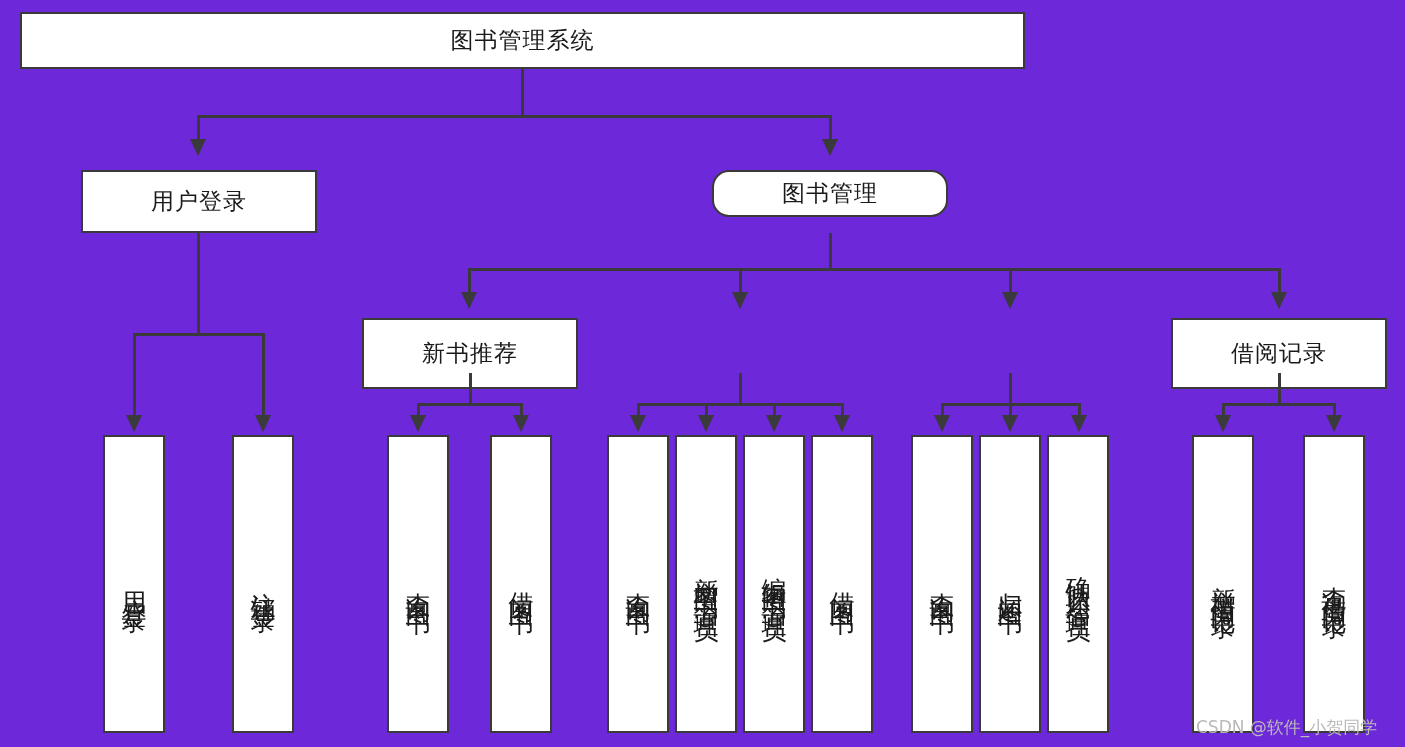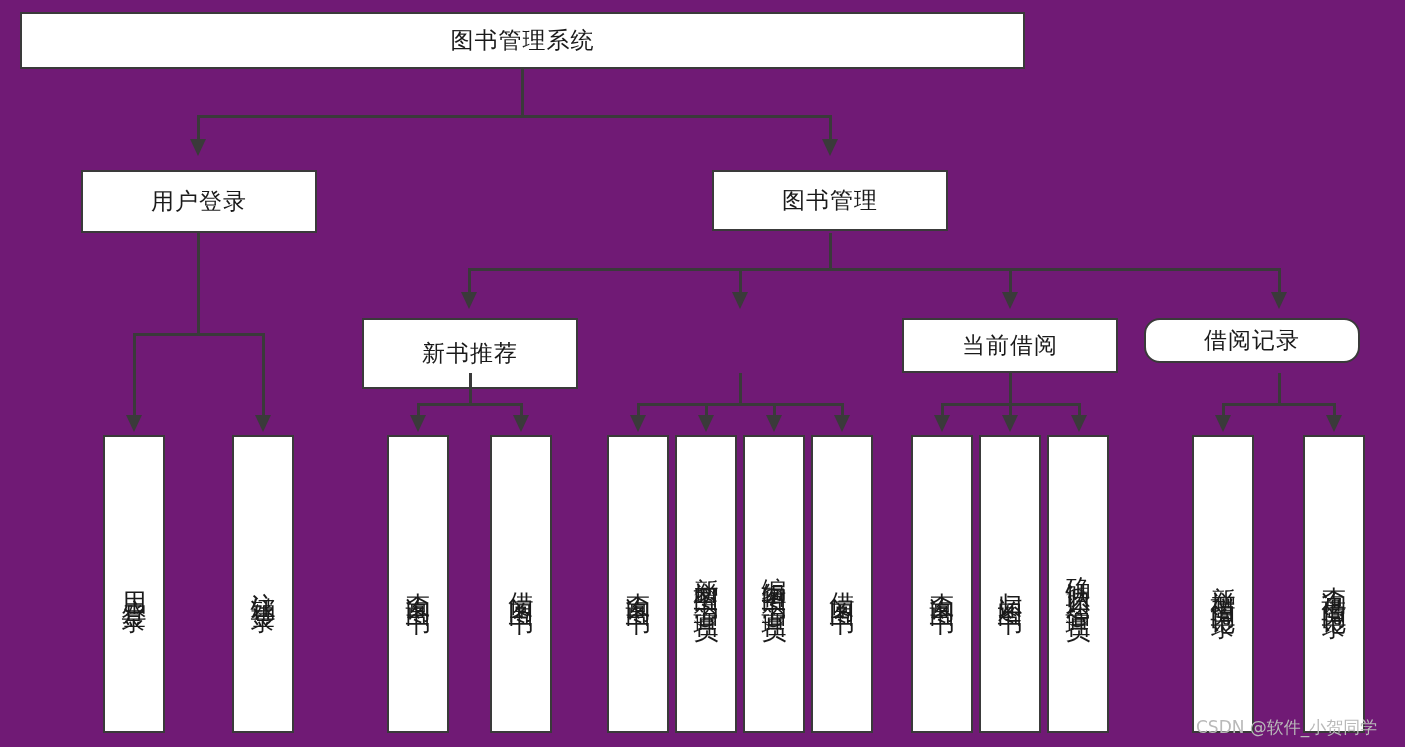--- a/index.html
+++ b/index.html
@@ -8,21 +8,21 @@
     padding: 0;
     background: #ffffff;
   }
   body {
     font-family: "DejaVu Sans", "Liberation Sans", sans-serif;
   }
   #canvas {
     position: relative;
     width: 1405px;
     height: 747px;
-    background: #701a75;
+    background: #6d28d9;
     overflow: hidden;
   }
 
   
   .node {
     position: absolute;
     box-sizing: border-box;
     background: #ffffff;
     border: 2.5px solid #3a3a3a;
     display: flex;
@@ -99,21 +99,21 @@
   <div class="hline" style="left:197px; top:115px; width:634px; height:2.5px;"></div>
   <div class="vline" style="left:197px; top:115px; width:2.5px; height:26px;"></div>
   <div class="arrow" style="left:190px; top:139px;"></div>
   <div class="vline" style="left:829px; top:115px; width:2.5px; height:26px;"></div>
   <div class="arrow" style="left:822px; top:139px;"></div>
 
   <div class="node horiz" style="left:81px; top:170px; width:236px; height:63px;">
     <span class="label">用户登录</span>
   </div>
 
-  <div class="node horiz" style="left:712px; top:170px; width:236px; height:61px;">
+  <div class="node horiz" style="left:712px; top:170px; width:236px; height:47px;border-radius:17px;">
     <span class="label">图书管理</span>
   </div>
 
   <div class="vline" style="left:197px; top:233px; width:2.5px; height:102px;"></div>
   <div class="hline" style="left:133px; top:333px; width:131px; height:2.5px;"></div>
   <div class="vline" style="left:133px; top:333px; width:2.5px; height:84px;"></div>
   <div class="arrow" style="left:126px; top:415px;"></div>
   <div class="vline" style="left:262px; top:333px; width:2.5px; height:84px;"></div>
   <div class="arrow" style="left:255px; top:415px;"></div>
 
@@ -124,24 +124,21 @@
   <div class="vline" style="left:739px; top:268px; width:2.5px; height:26px;"></div>
   <div class="arrow" style="left:732px; top:292px;"></div>
   <div class="vline" style="left:1009px; top:268px; width:2.5px; height:26px;"></div>
   <div class="arrow" style="left:1002px; top:292px;"></div>
   <div class="vline" style="left:1278px; top:268px; width:2.5px; height:26px;"></div>
   <div class="arrow" style="left:1271px; top:292px;"></div>
 
   <div class="node horiz" style="left:362px; top:318px; width:216px; height:71px;">
     <span class="label">新书推荐</span>
   </div>
-  <div class="node horiz" style="left:902px; top:318px; width:216px; height:55px;">
-    <span class="label">当前借阅</span>
-  </div>
-  <div class="node horiz" style="left:1144px; top:318px; width:216px; height:45px;border-radius:16px;">
+  <div class="node horiz" style="left:1171px; top:318px; width:216px; height:71px;">
     <span class="label">借阅记录</span>
   </div>
 
   <div class="vline" style="left:469px; top:373px; width:2.5px; height:32px;"></div>
   <div class="hline" style="left:417px; top:403px; width:105px; height:2.5px;"></div>
   <div class="vline" style="left:417px; top:403px; width:2.5px; height:14px;"></div>
   <div class="arrow" style="left:410px; top:415px;"></div>
   <div class="vline" style="left:520px; top:403px; width:2.5px; height:14px;"></div>
   <div class="arrow" style="left:513px; top:415px;"></div>
 

